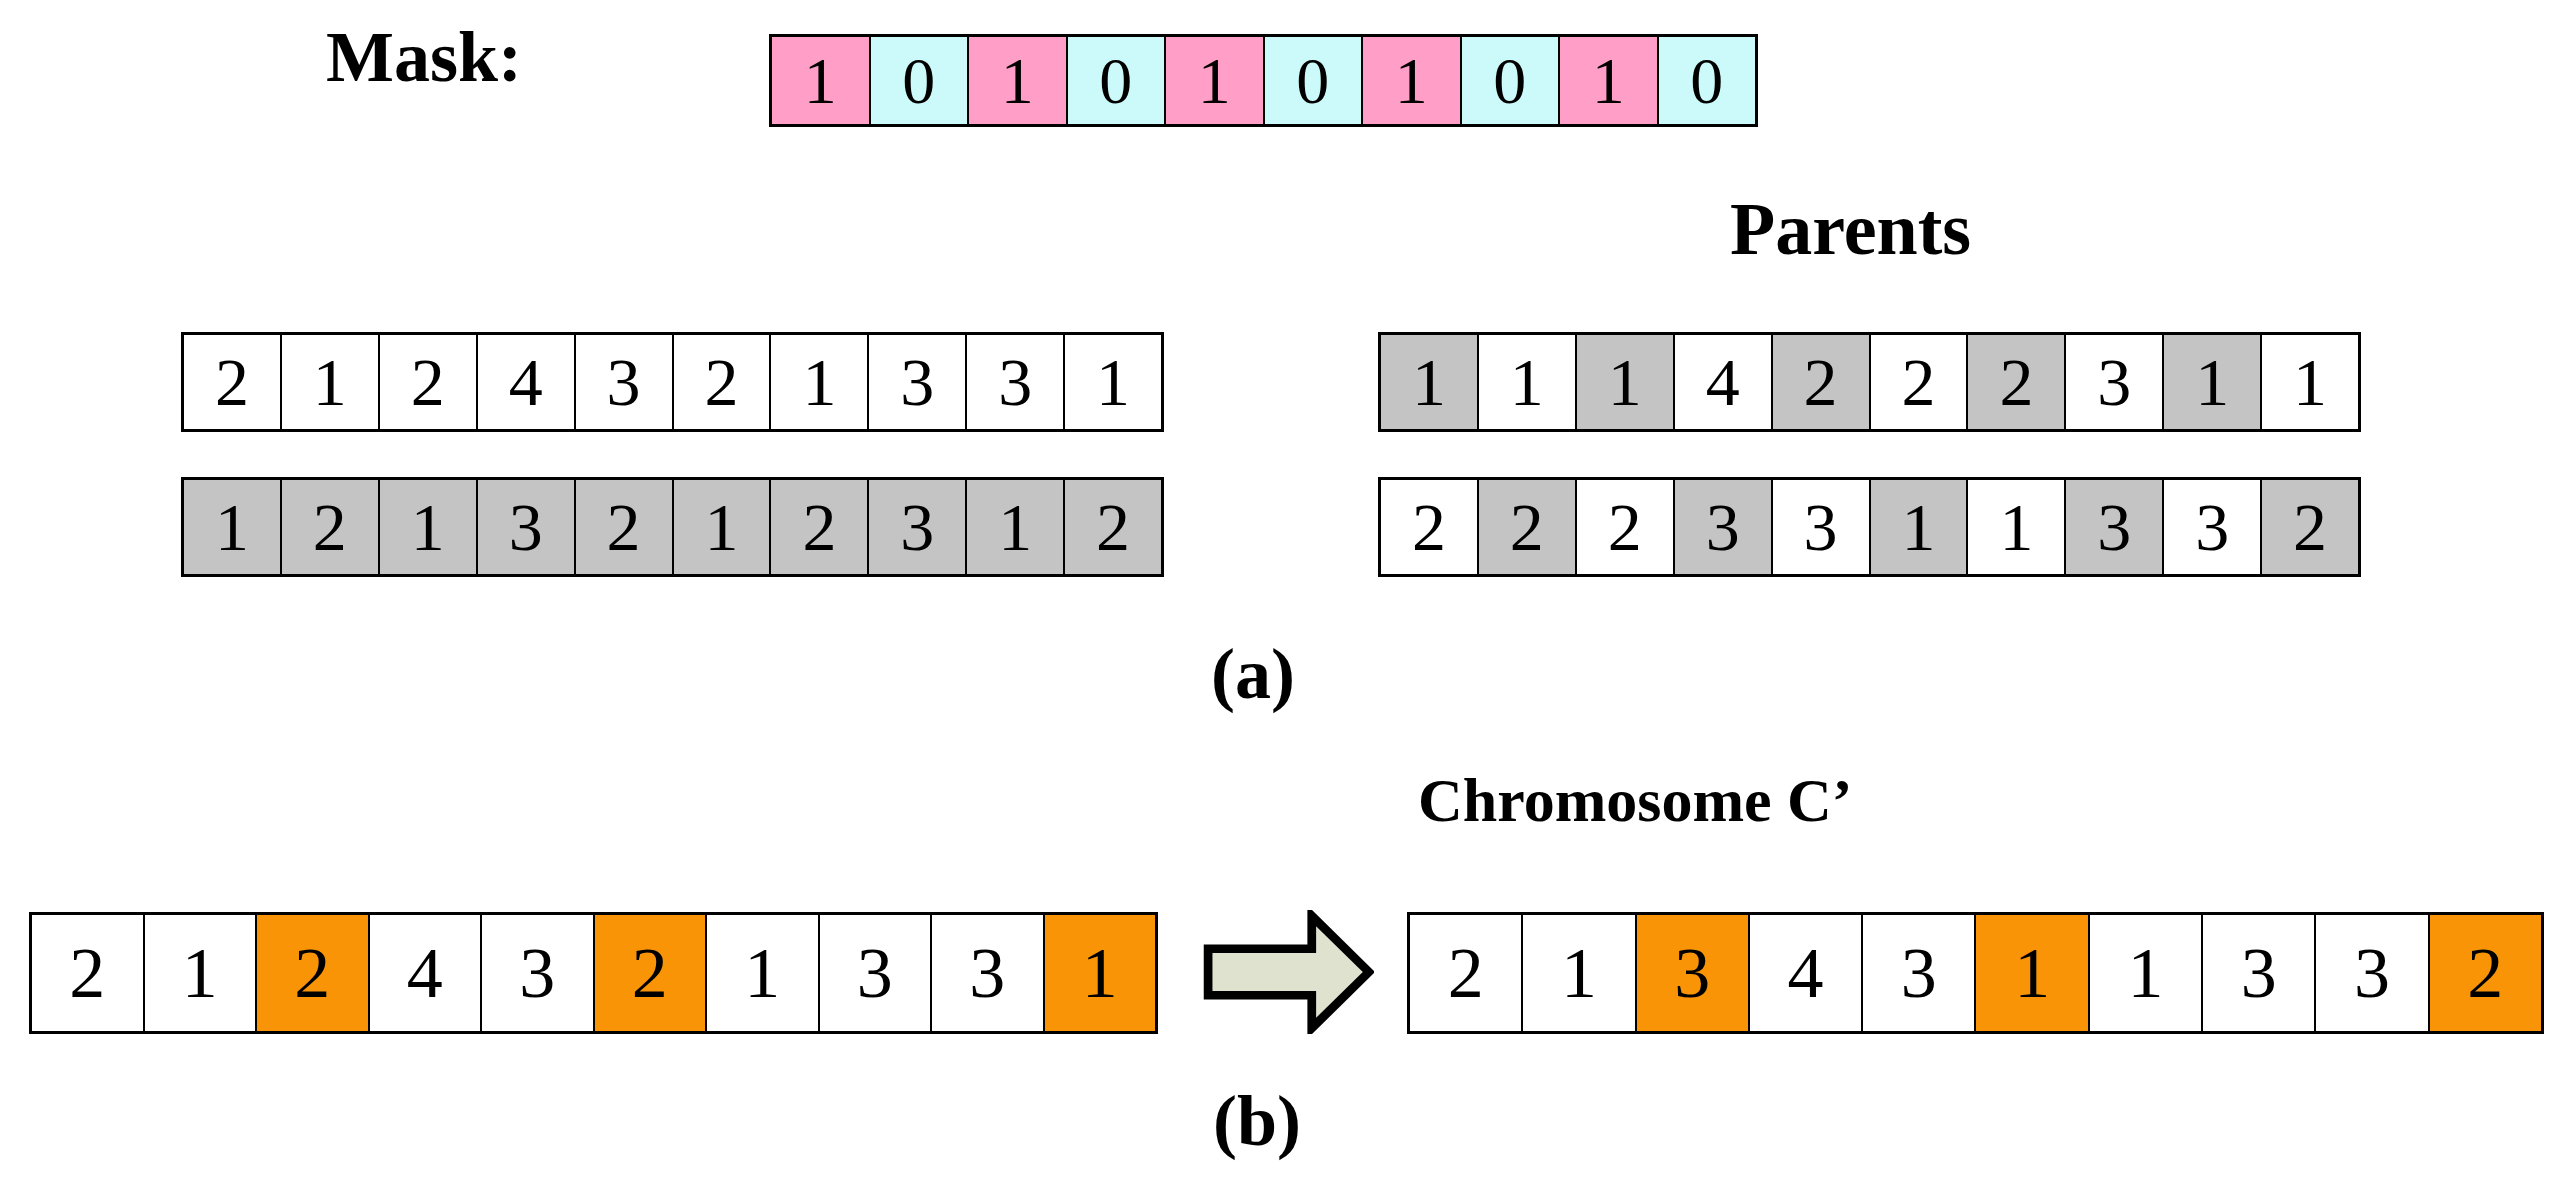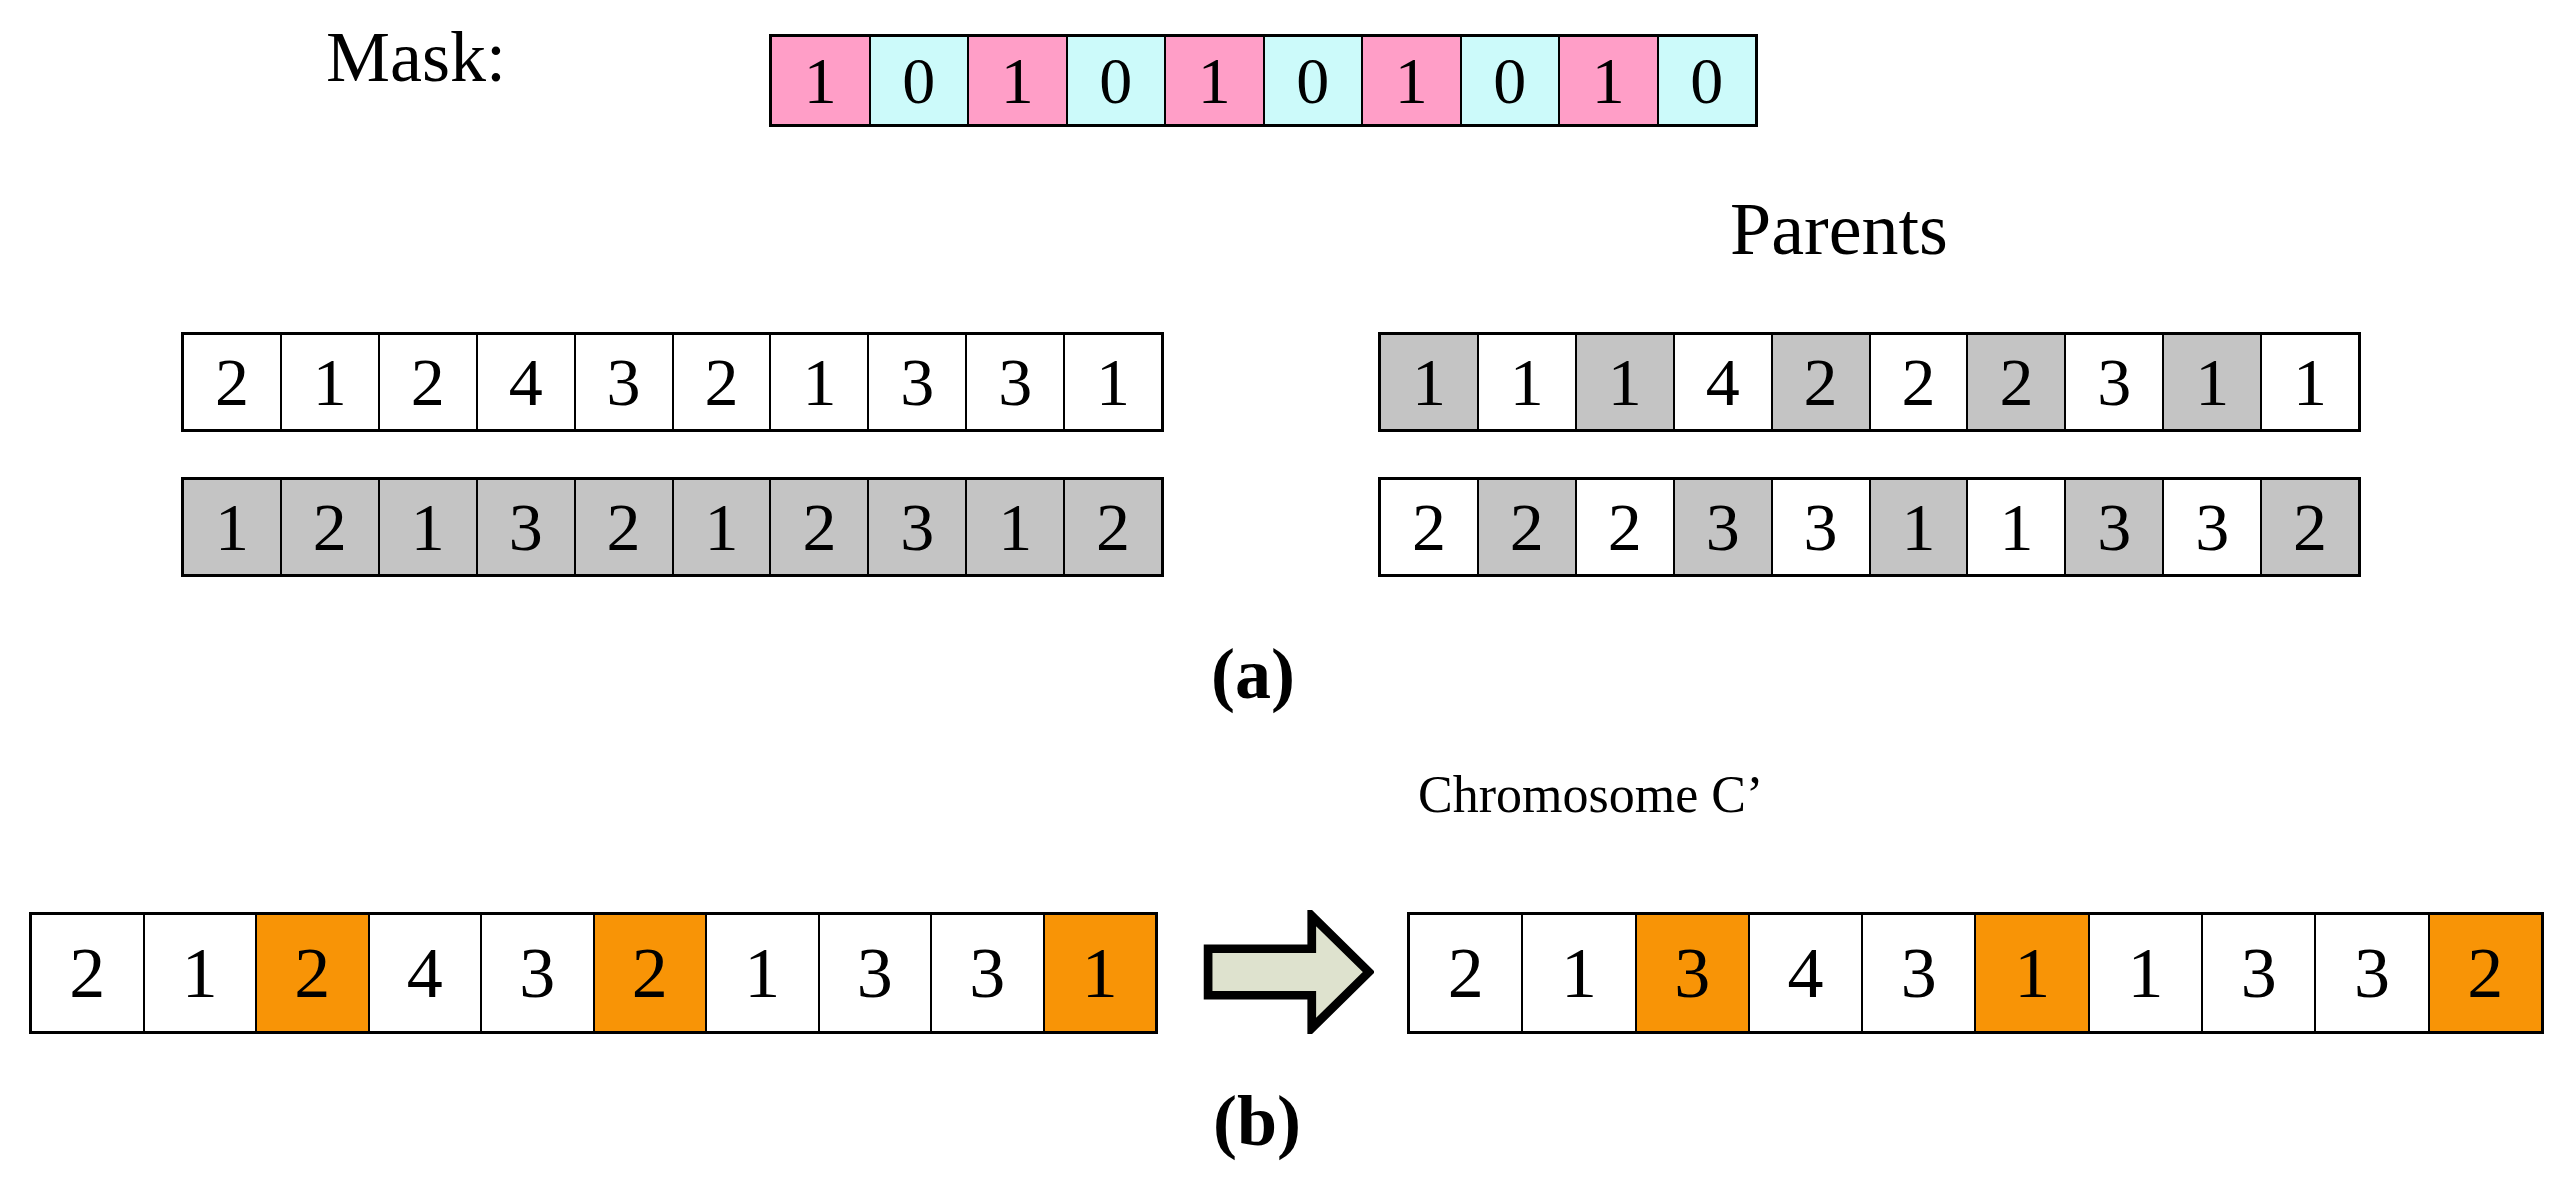--- a/index.html
+++ b/index.html
@@ -20,21 +20,21 @@
     left: 0; top: 0;
     width: 2576px;
     height: 1196px;
   }
 
   
   .label {
     position: absolute;
     white-space: nowrap;
     font-family: "Liberation Serif", "DejaVu Serif", serif;
-    font-weight: normal;
+    font-weight: bold;
     color: #000;
     line-height: 1;
   }
   .label.bold { font-weight: bold; }
 
   
   .strip {
     position: absolute;
     display: flex;
     box-sizing: content-box;
@@ -137,21 +137,21 @@
       <div class="cell c-gray" style="flex: 1 1 0px; font-size: 68px;">1</div>
       <div class="cell c-white" style="flex: 1 1 0px; font-size: 68px;">1</div>
       <div class="cell c-gray" style="flex: 1 1 0px; font-size: 68px;">3</div>
       <div class="cell c-white" style="flex: 1 1 0px; font-size: 68px;">3</div>
       <div class="cell c-gray" style="flex: 1 1 0px; font-size: 68px;">2</div>
     </div>
 
   <div class="label bold" style="left:1211px; top:638px; font-size:72px;">(a)</div>
 
 
-  <div class="label" style="left:1418px; top:769px; font-size:52px;">Chromosome C’</div>
+  <div class="label" style="left:1418px; top:769px; font-size:62px;">Chromosome C’</div>
 
   <div class="strip" id="chrom-c-strip" style="left:29px; top:912px; width:1123px; height:116px;">
       <div class="cell c-white" style="flex: 1 1 0px; font-size: 72px;">2</div>
       <div class="cell c-white" style="flex: 1 1 0px; font-size: 72px;">1</div>
       <div class="cell c-orange" style="flex: 1 1 0px; font-size: 72px; background: rgb(248, 148, 6);">2</div>
       <div class="cell c-white" style="flex: 1 1 0px; font-size: 72px;">4</div>
       <div class="cell c-white" style="flex: 1 1 0px; font-size: 72px;">3</div>
       <div class="cell c-orange" style="flex: 1 1 0px; font-size: 72px; background: rgb(248, 148, 6);">2</div>
       <div class="cell c-white" style="flex: 1 1 0px; font-size: 72px;">1</div>
       <div class="cell c-white" style="flex: 1 1 0px; font-size: 72px;">3</div>

